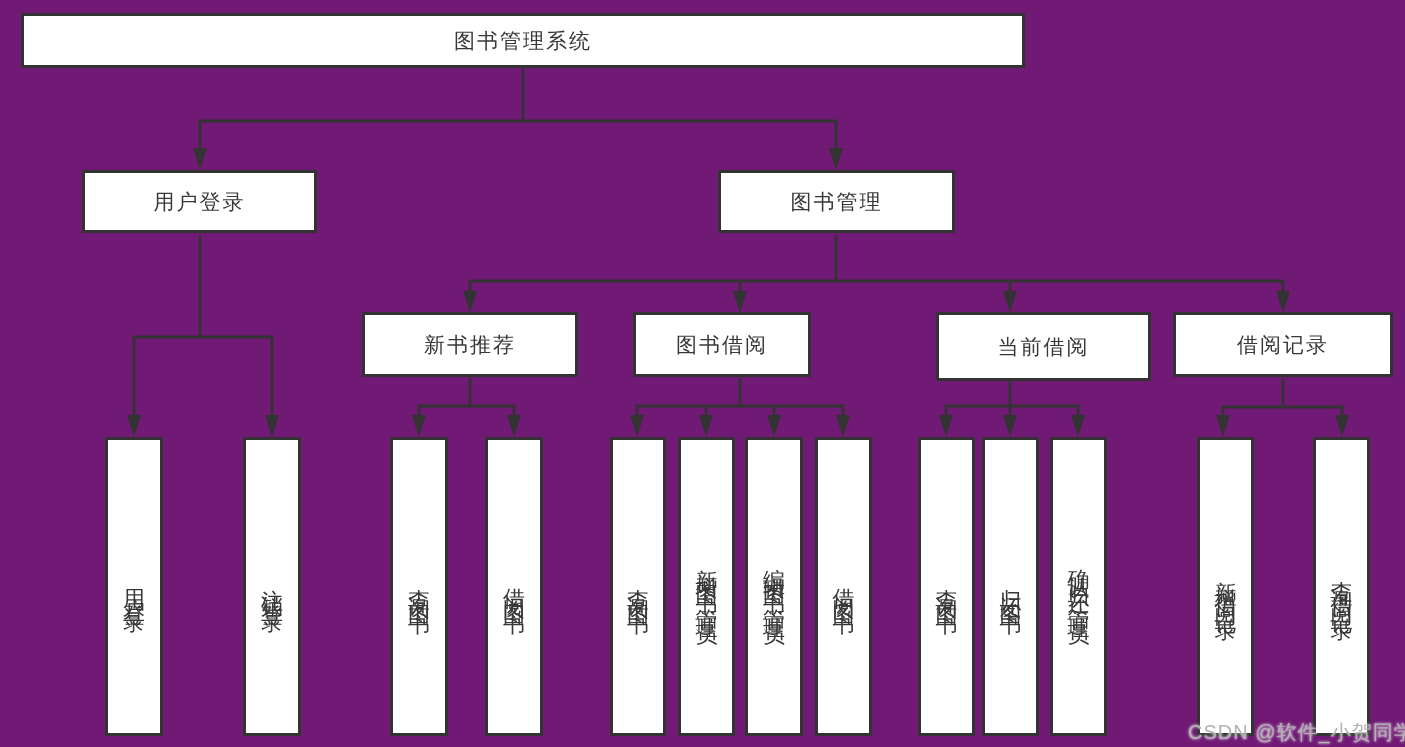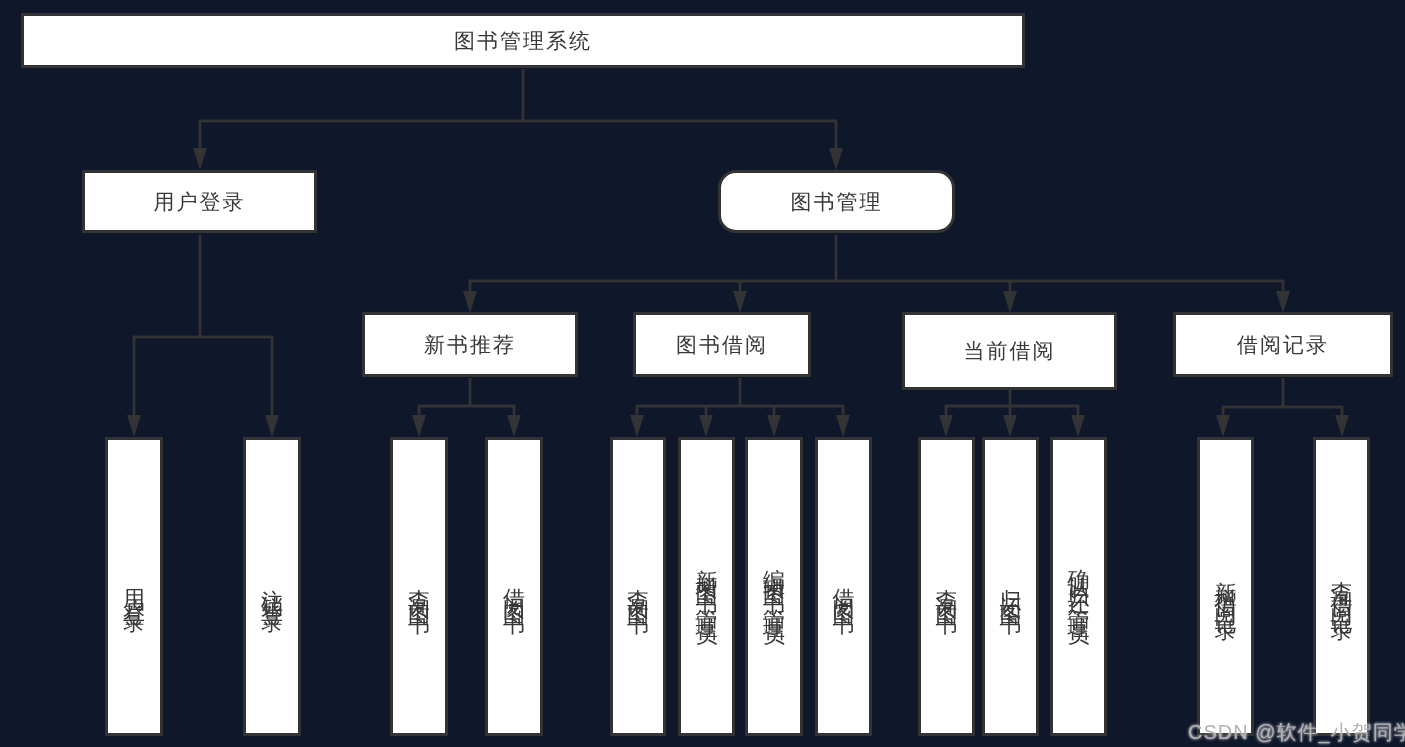--- a/index.html
+++ b/index.html
@@ -5,21 +5,21 @@
   html, body {
     margin: 0;
     padding: 0;
     background: #ffffff;
     font-family: "Liberation Sans", "DejaVu Sans", sans-serif;
   }
   .stage {
     position: relative;
     width: 1405px;
     height: 747px;
-    background: #0f172a;
+    background: #701a75;
     overflow: hidden;
   }
   svg.connectors {
     position: absolute;
     left: 0; top: 0;
     width: 1405px;
     height: 747px;
     z-index: 1;
   }
   .box {
@@ -111,25 +111,25 @@
       <polygon points="1003,415 1017,415 1010,437"></polygon>
       <polygon points="1071,415 1085,415 1078,437"></polygon>
       <polygon points="1216,415 1230,415 1223,437"></polygon>
       <polygon points="1335,415 1349,415 1342,437"></polygon>
     </g>
   </svg>
 
   <div class="box hbox" style="left:21px; top:13px; width:1004px; height:55px;">图书管理系统</div>
 
   <div class="box hbox" style="left:82px; top:170px; width:235px; height:63px;">用户登录</div>
-  <div class="box hbox" style="left:718px; top:170px; width:237px; height:63px;border-radius:18px;">图书管理</div>
+  <div class="box hbox" style="left:718px; top:170px; width:237px; height:63px;">图书管理</div>
 
   <div class="box hbox" style="left:362px; top:312px; width:216px; height:65px;">新书推荐</div>
   <div class="box hbox" style="left:633px; top:312px; width:178px; height:65px;">图书借阅</div>
-  <div class="box hbox" style="left:902px; top:312px; width:215px; height:78px;">当前借阅</div>
+  <div class="box hbox" style="left:936px; top:312px; width:215px; height:69px;">当前借阅</div>
   <div class="box hbox" style="left:1173px; top:312px; width:220px; height:65px;">借阅记录</div>
 
   <div class="box vbox" style="left:105px; top:437px; width:58px; height:299px;">用户登录</div>
   <div class="box vbox" style="left:243px; top:437px; width:58px; height:299px;">注销登录</div>
 
   <div class="box vbox" style="left:390px; top:437px; width:58px; height:299px;">查询图书</div>
   <div class="box vbox" style="left:485px; top:437px; width:58px; height:299px;">借阅图书</div>
 
   <div class="box vbox" style="left:610px; top:437px; width:56px; height:299px;">查询图书</div>
   <div class="box vbox" style="left:678px; top:437px; width:57px; height:299px;">新增图书（管理员）</div>

